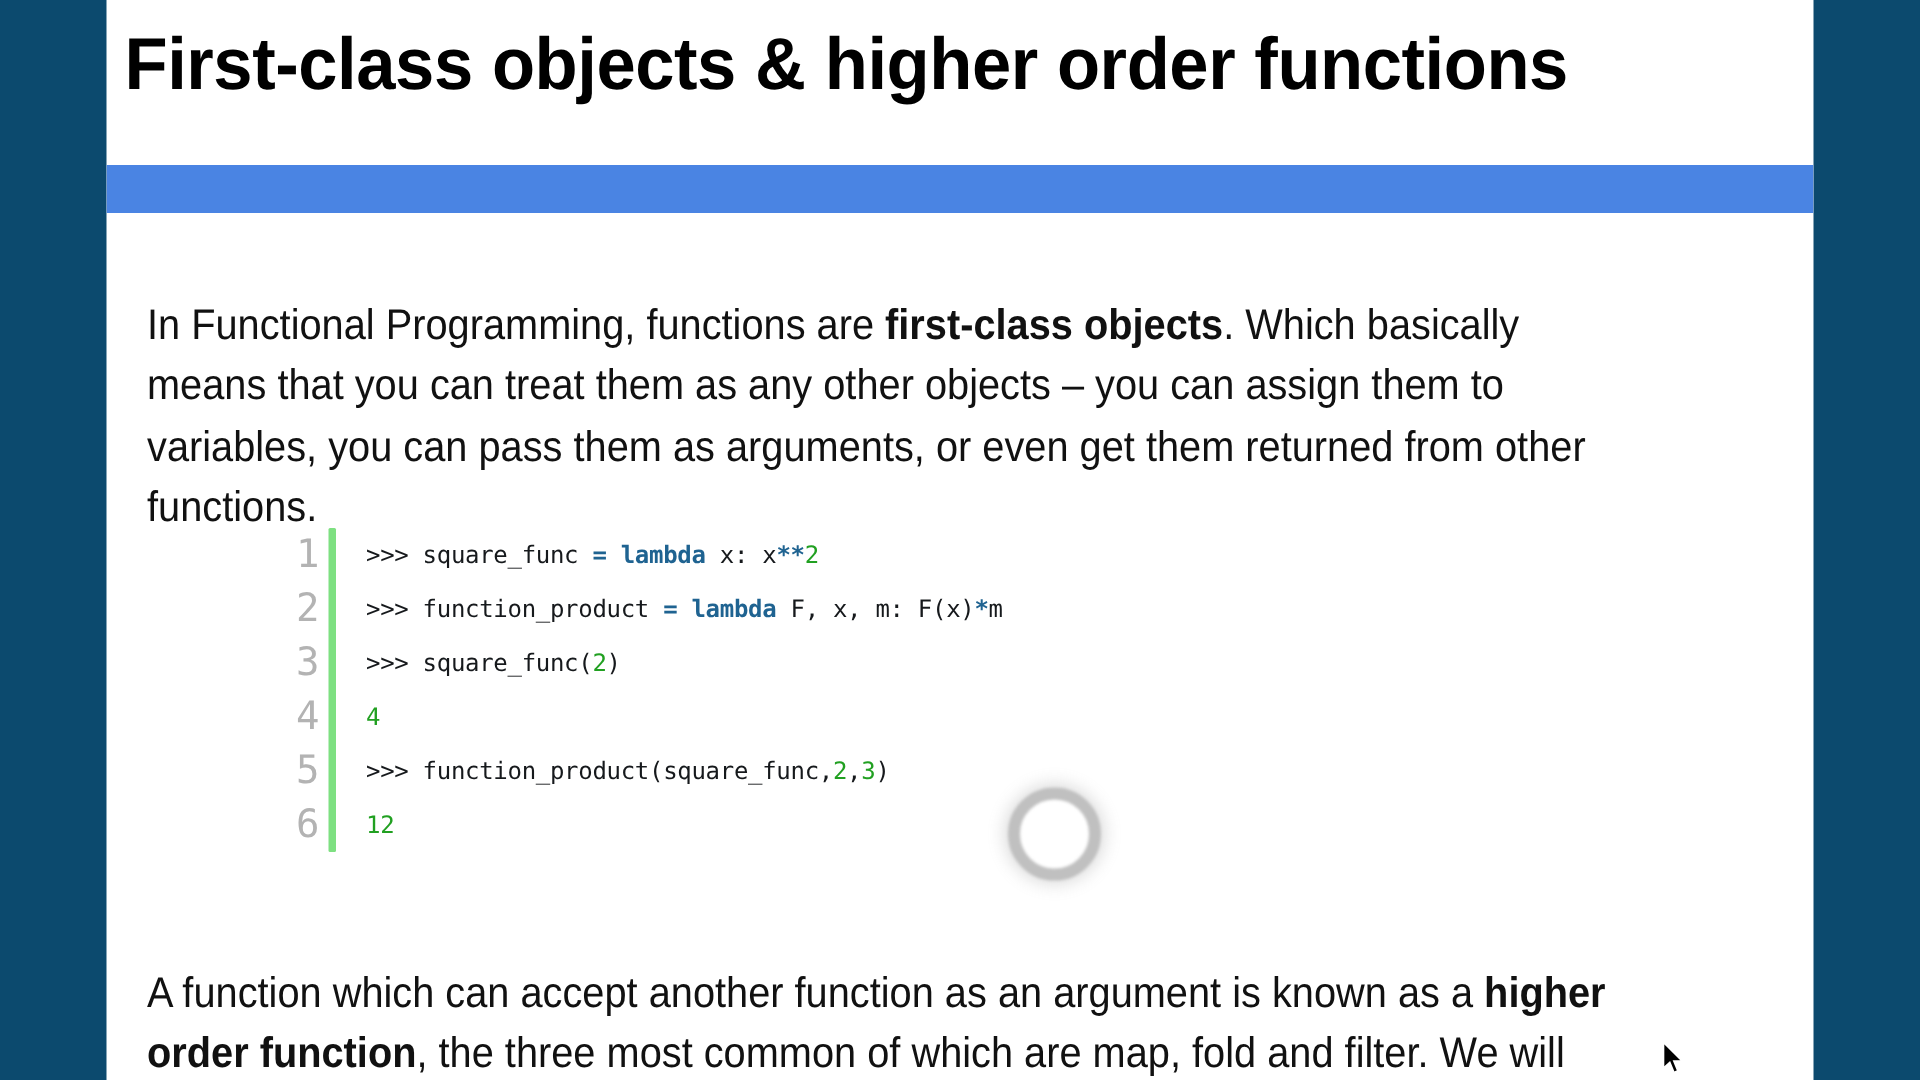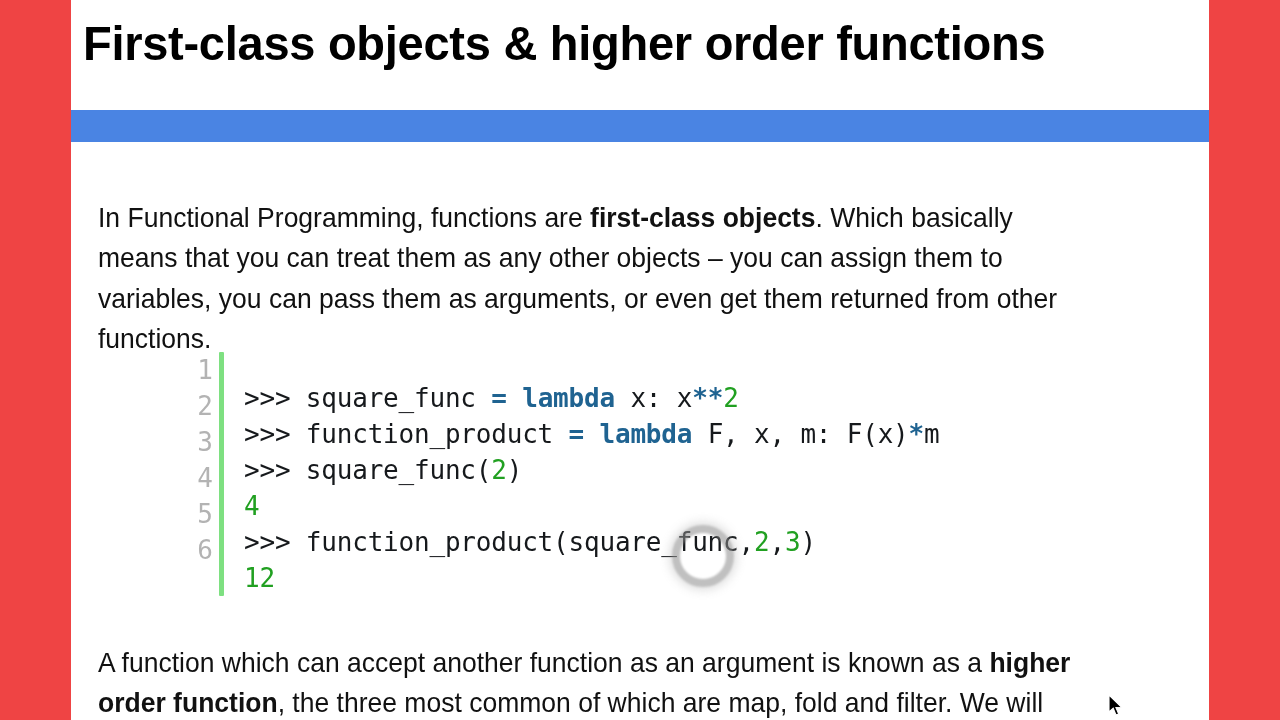--- a/index.html
+++ b/index.html
@@ -11,21 +11,21 @@
     width: 1280px;
     height: 720px;
     overflow: hidden;
     font-family: "Liberation Sans", sans-serif;
   }
 
   #slide-root {
     position: relative;
     width: 1280px;
     height: 720px;
-    background: #ef4444;
+    background: #0c4a6e;
   }
 
   
   #slide-canvas {
     position: absolute;
     left: 71px;
     top: 0px;
     width: 1138px;
     height: 720px;
     background: #ffffff;
@@ -102,26 +102,25 @@
   #code-gutter div { height: 36px; }
   #code-rule {
     width: 5px;
     align-self: stretch;
     background: #7ee081;
     margin-right: 20px;
     border-radius: 1px;
   }
   #code-lines {
     flex: 1;
-    font-size: 26px;
+    font-size: 16px;
     line-height: 36px;
     color: #16191c;
     white-space: pre;
     letter-spacing: -0.2px;
-    margin-top: 28px;
   }
   #code-lines .ln { height: 36px; }
   .tok-kw  { color: #1f6391; font-weight: bold; }
   .tok-op  { color: #1f6391; font-weight: bold; }
   .tok-num { color: #21a021; }
   .tok-out { color: #21a021; }
   .tok-pr  { color: #16191c; }
 
   
   #click-ring {

